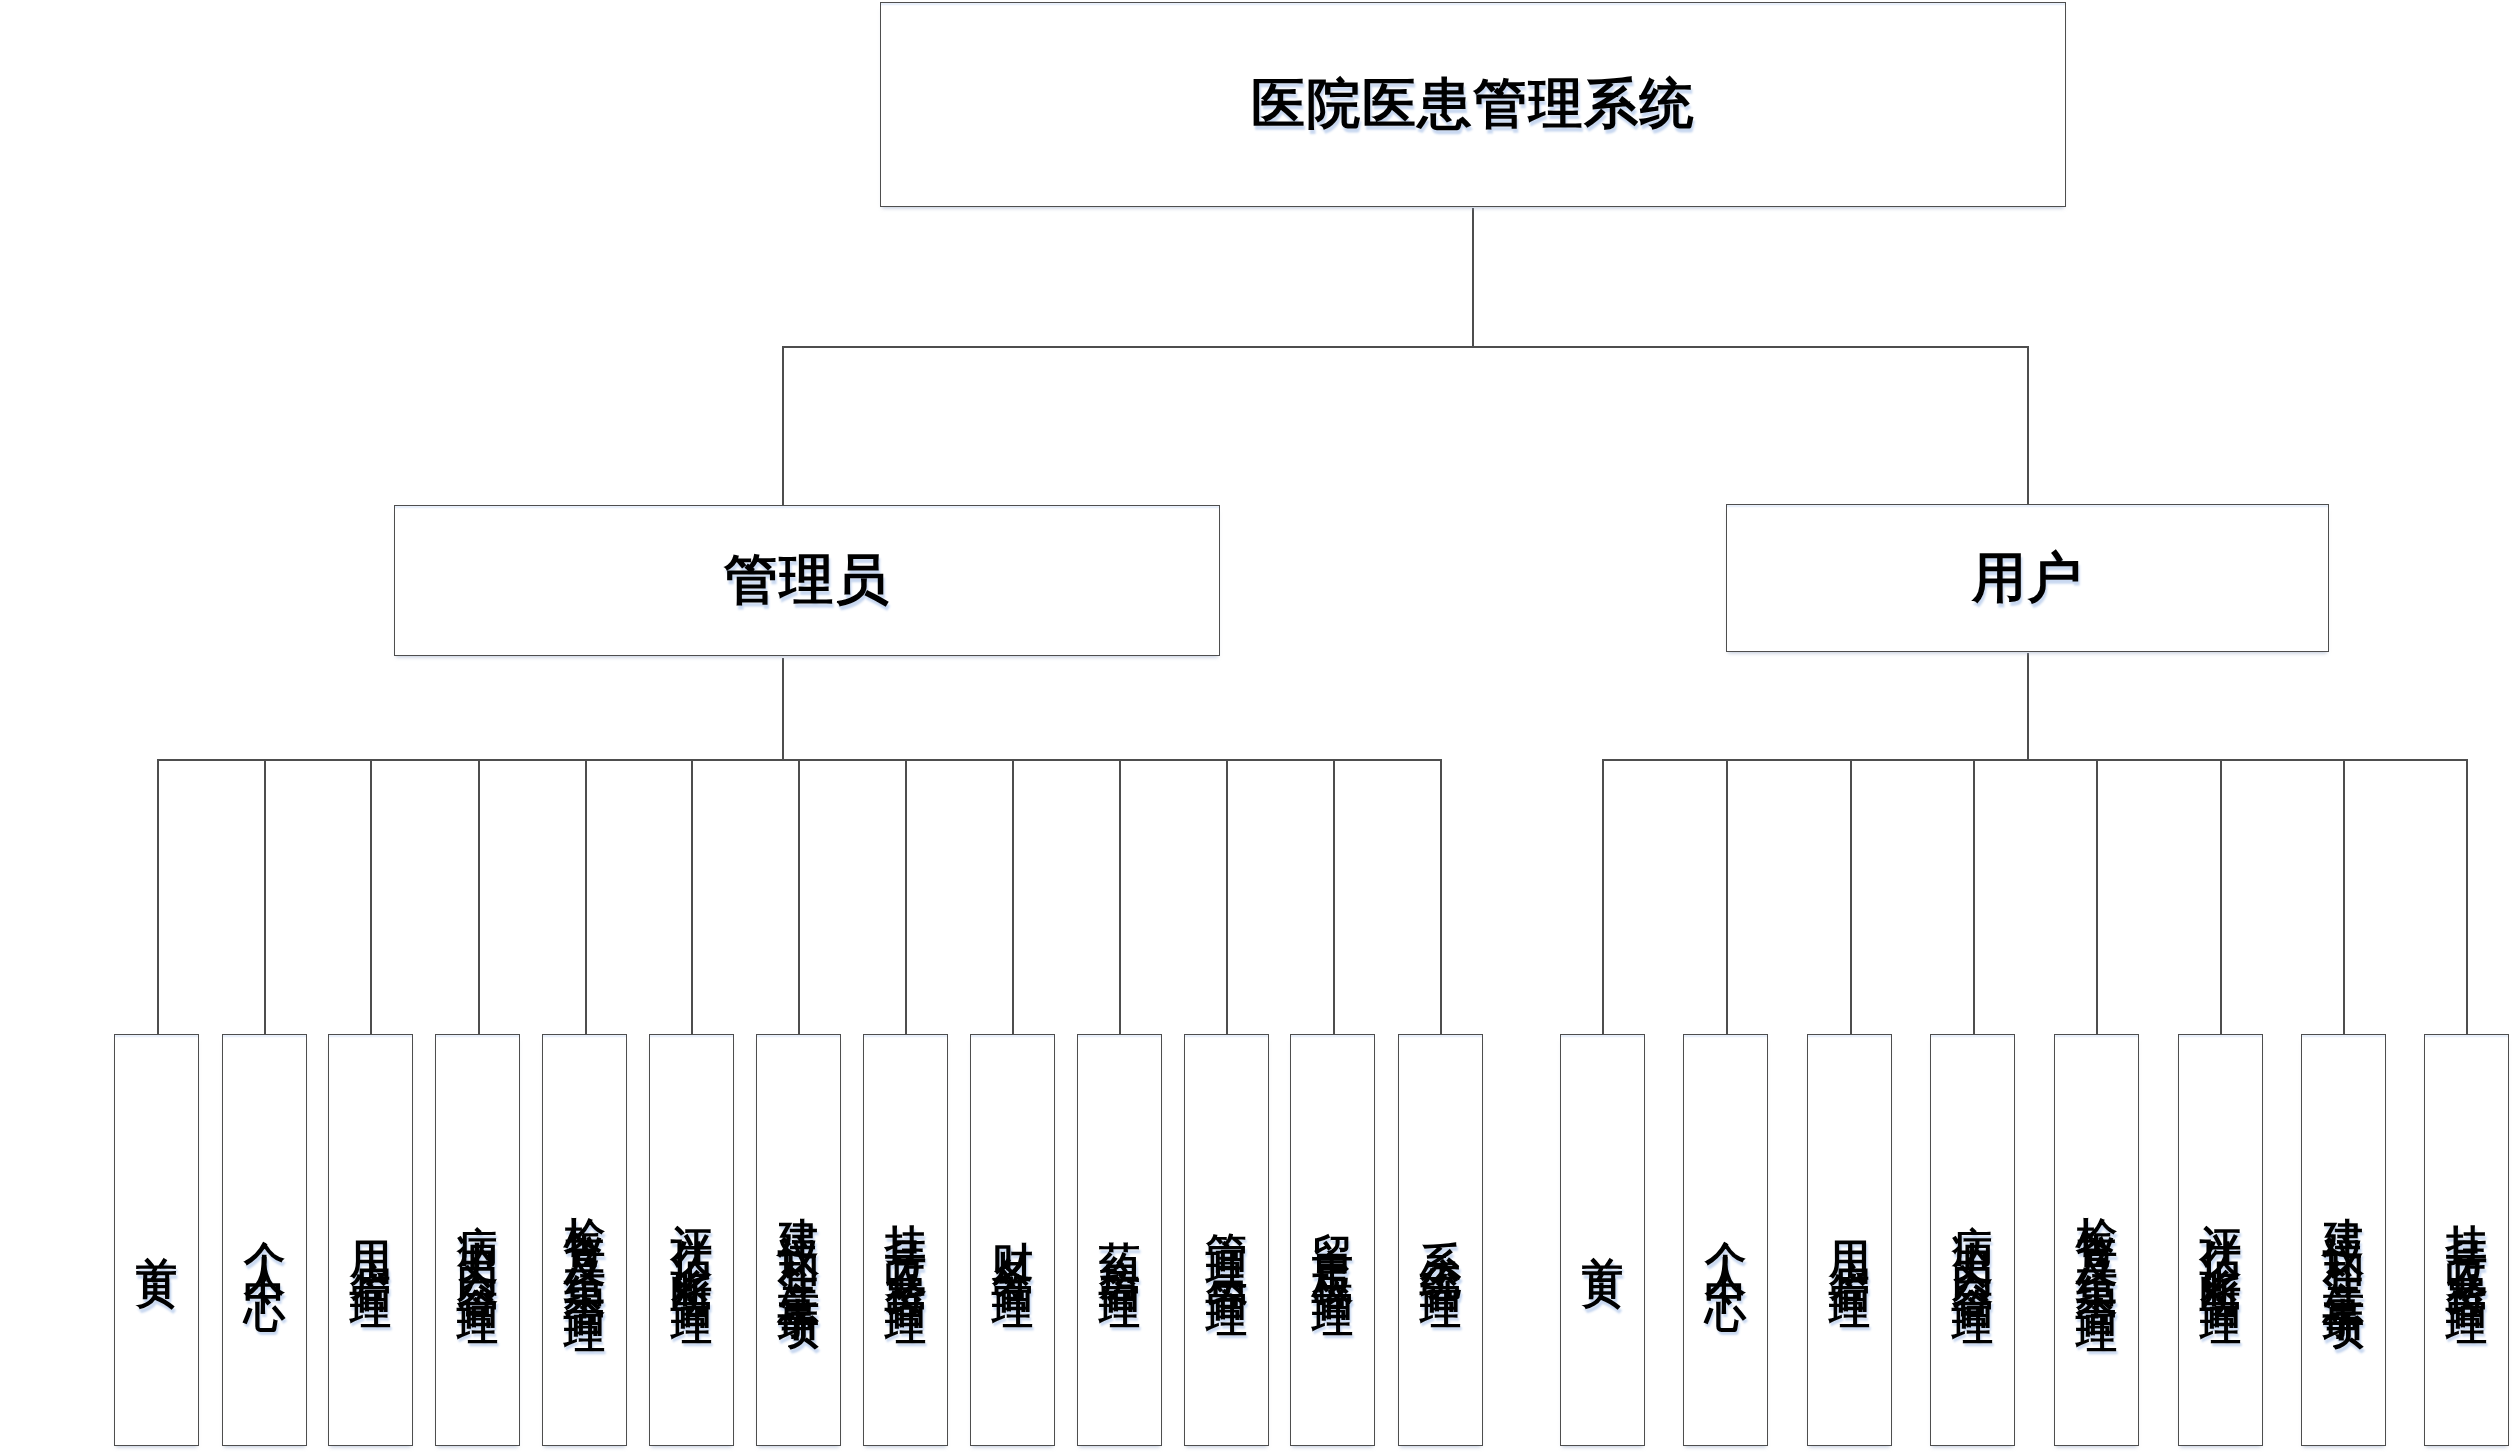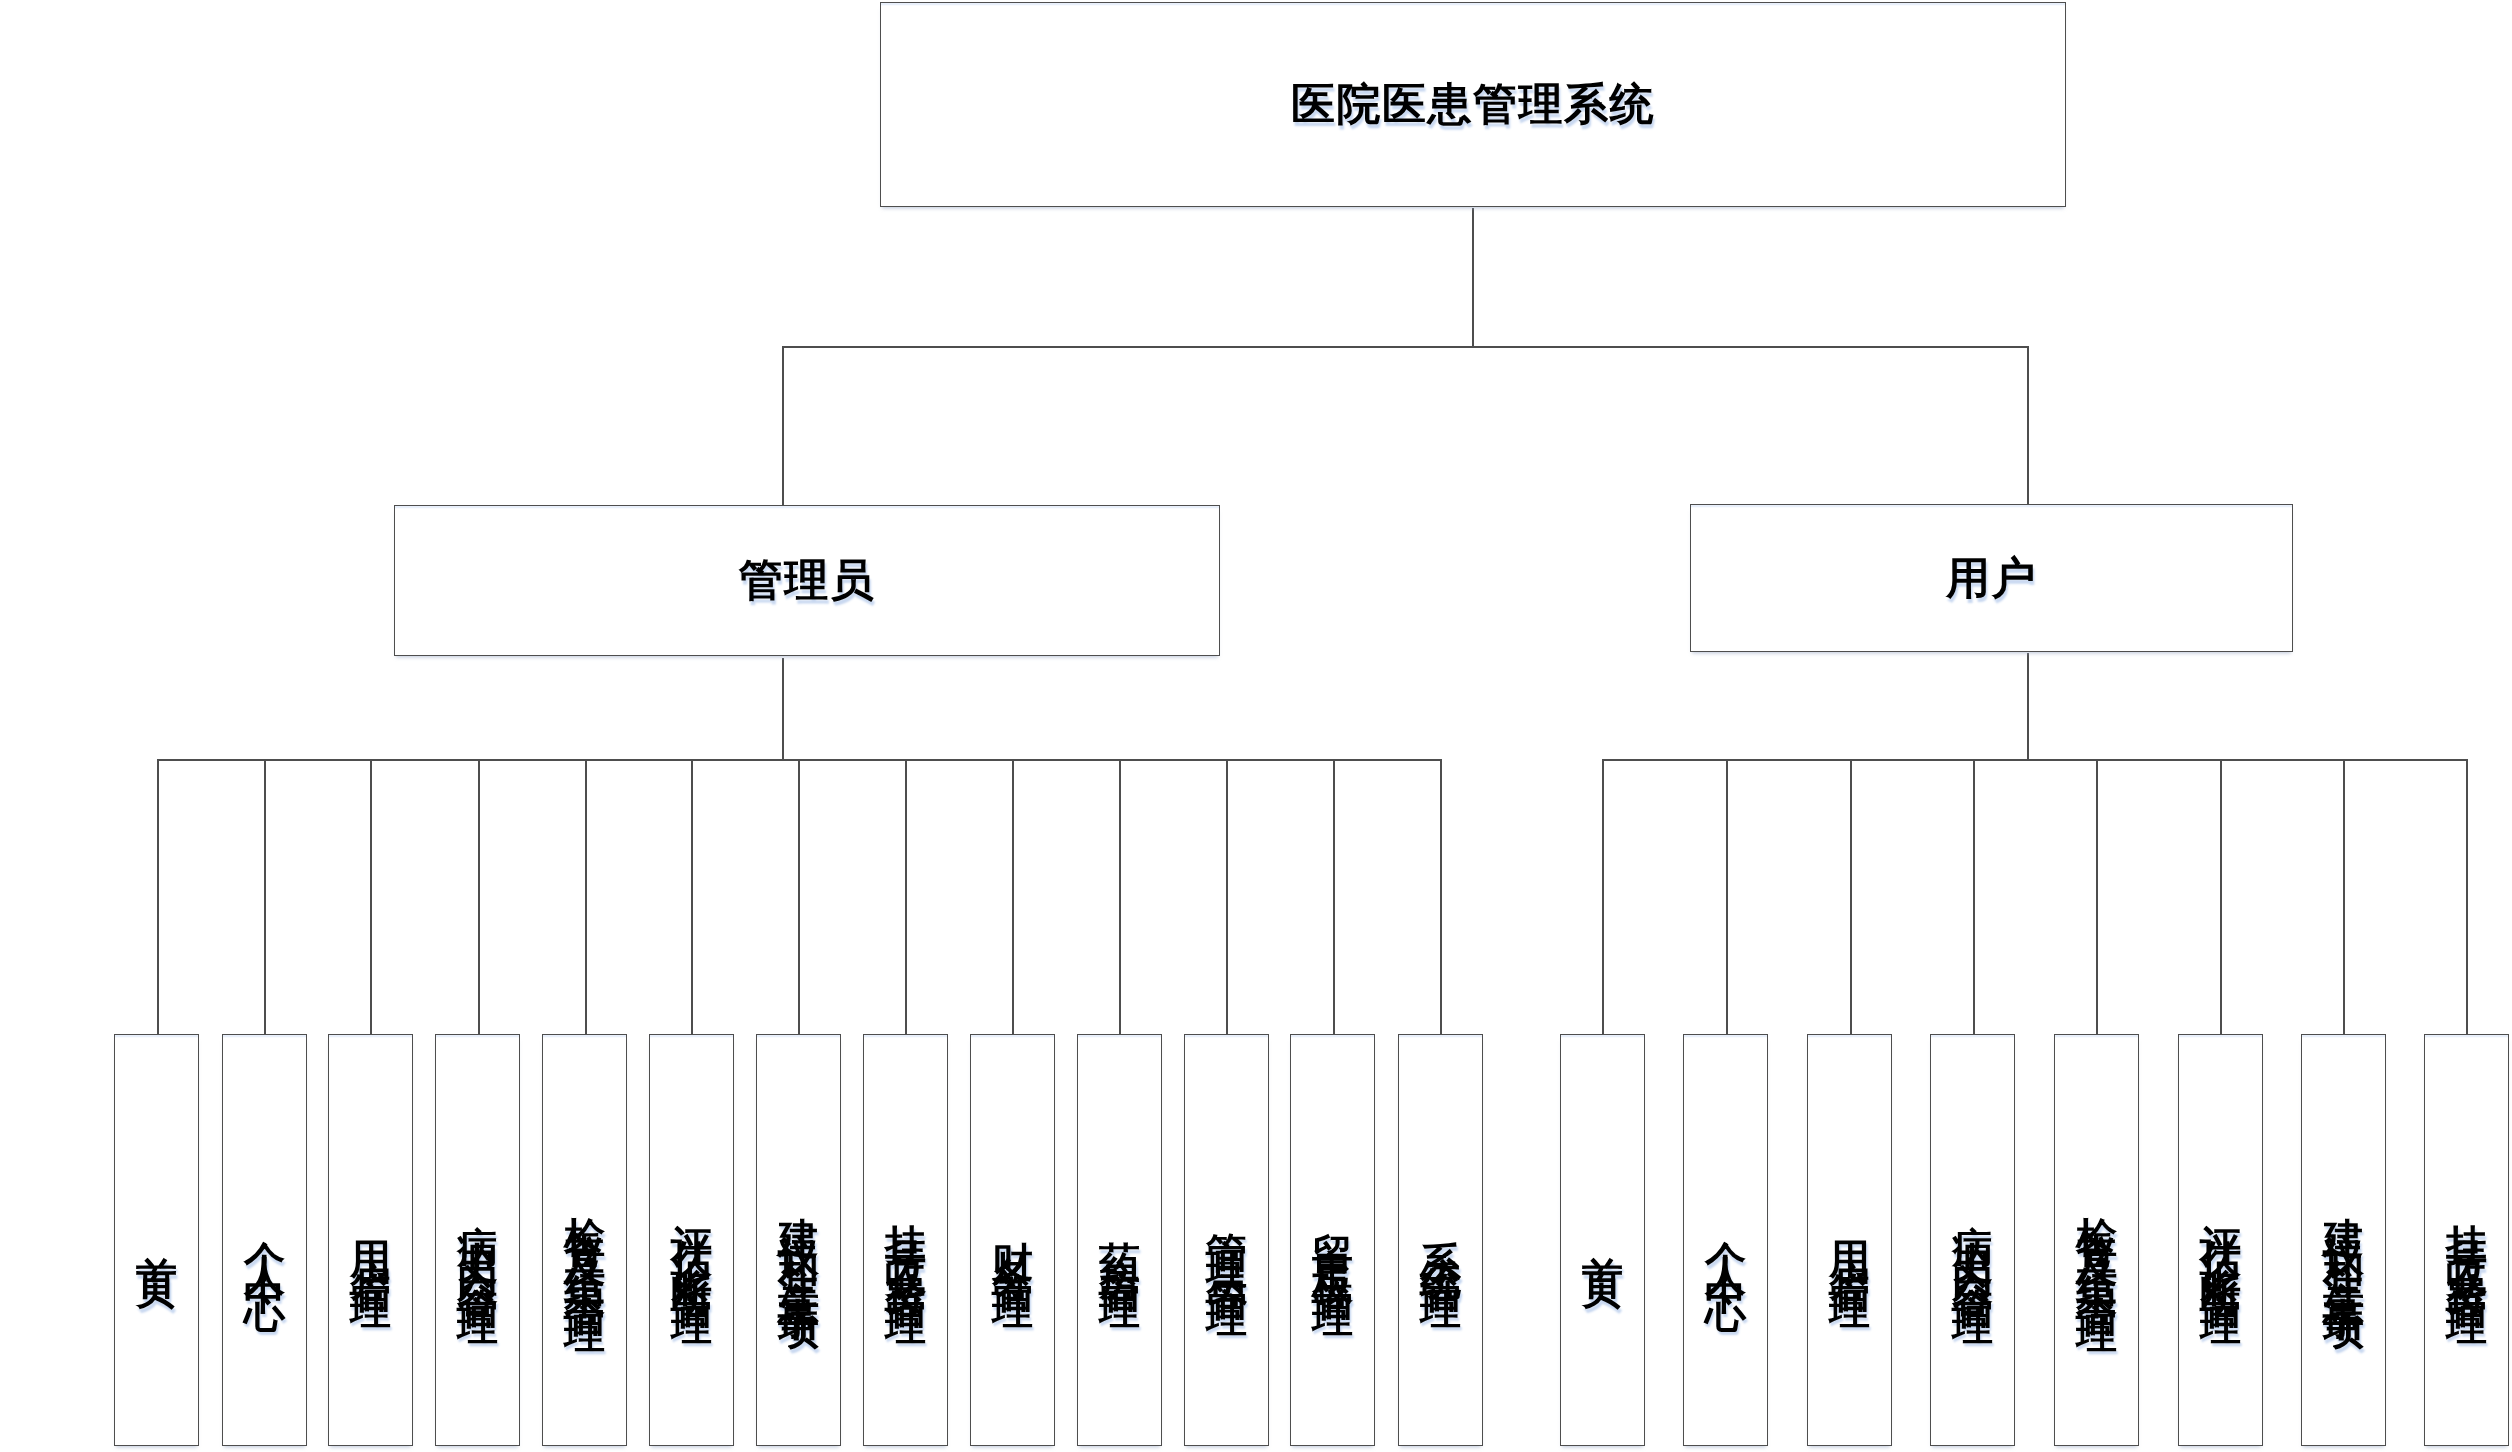--- a/index.html
+++ b/index.html
@@ -17,21 +17,21 @@
     box-shadow: 0 4.4px 3.6px -2.2px rgba(150,165,195,.55), inset 0 2.2px 0 rgba(215,228,248,.55);
     display:flex; align-items:center; justify-content:center;
     box-sizing:content-box;
   }
   .node .lbl {
     font-weight:bold;
     color:var(--text,#000000);
     text-shadow:1.5px 3.6px 2.2px var(--tshadow,#c7d7f0);
     white-space:nowrap;
   }
-  .hnode .lbl { font-size:44px; letter-spacing:1.5px; }
+  .hnode .lbl { font-size:54px; letter-spacing:1.5px; }
   .leaf  .lbl {
     writing-mode:vertical-lr;
     text-orientation:upright;
     font-size:41px;
     line-height:1;
     letter-spacing:16px;
   }
   .line {
     position:absolute;
     background:var(--line,#4e4e4e);
@@ -74,21 +74,21 @@
   <div class="line" style="left:2343px; top:760px; width:1.5px; height:276px;"></div>
   <div class="line" style="left:2466px; top:760px; width:1.5px; height:276px;"></div>
 
   <div class="node hnode" style="left:880px; top:1.5px; width:1184px; height:203px;">
     <span class="lbl">医院医患管理系统</span>
   </div>
 
   <div class="node hnode" style="left:370px; top:505px; width:824px; height:149px;margin-left:24px;">
     <span class="lbl">管理员</span>
   </div>
-  <div class="node hnode" style="left:1690px; top:504px; width:601px; height:146px;">
+  <div class="node hnode" style="left:1726px; top:504px; width:601px; height:146px;">
     <span class="lbl">用户</span>
   </div>
 
   <div class="node leaf" style="left:114px; top:1034px; width:83px; height:410px;">
     <span class="lbl">首页</span>
     </div>
   <div class="node leaf" style="left:222px; top:1034px; width:83px; height:410px;">
     <span class="lbl">个人中心</span>
     </div>
   <div class="node leaf" style="left:328px; top:1034px; width:83px; height:410px;">

